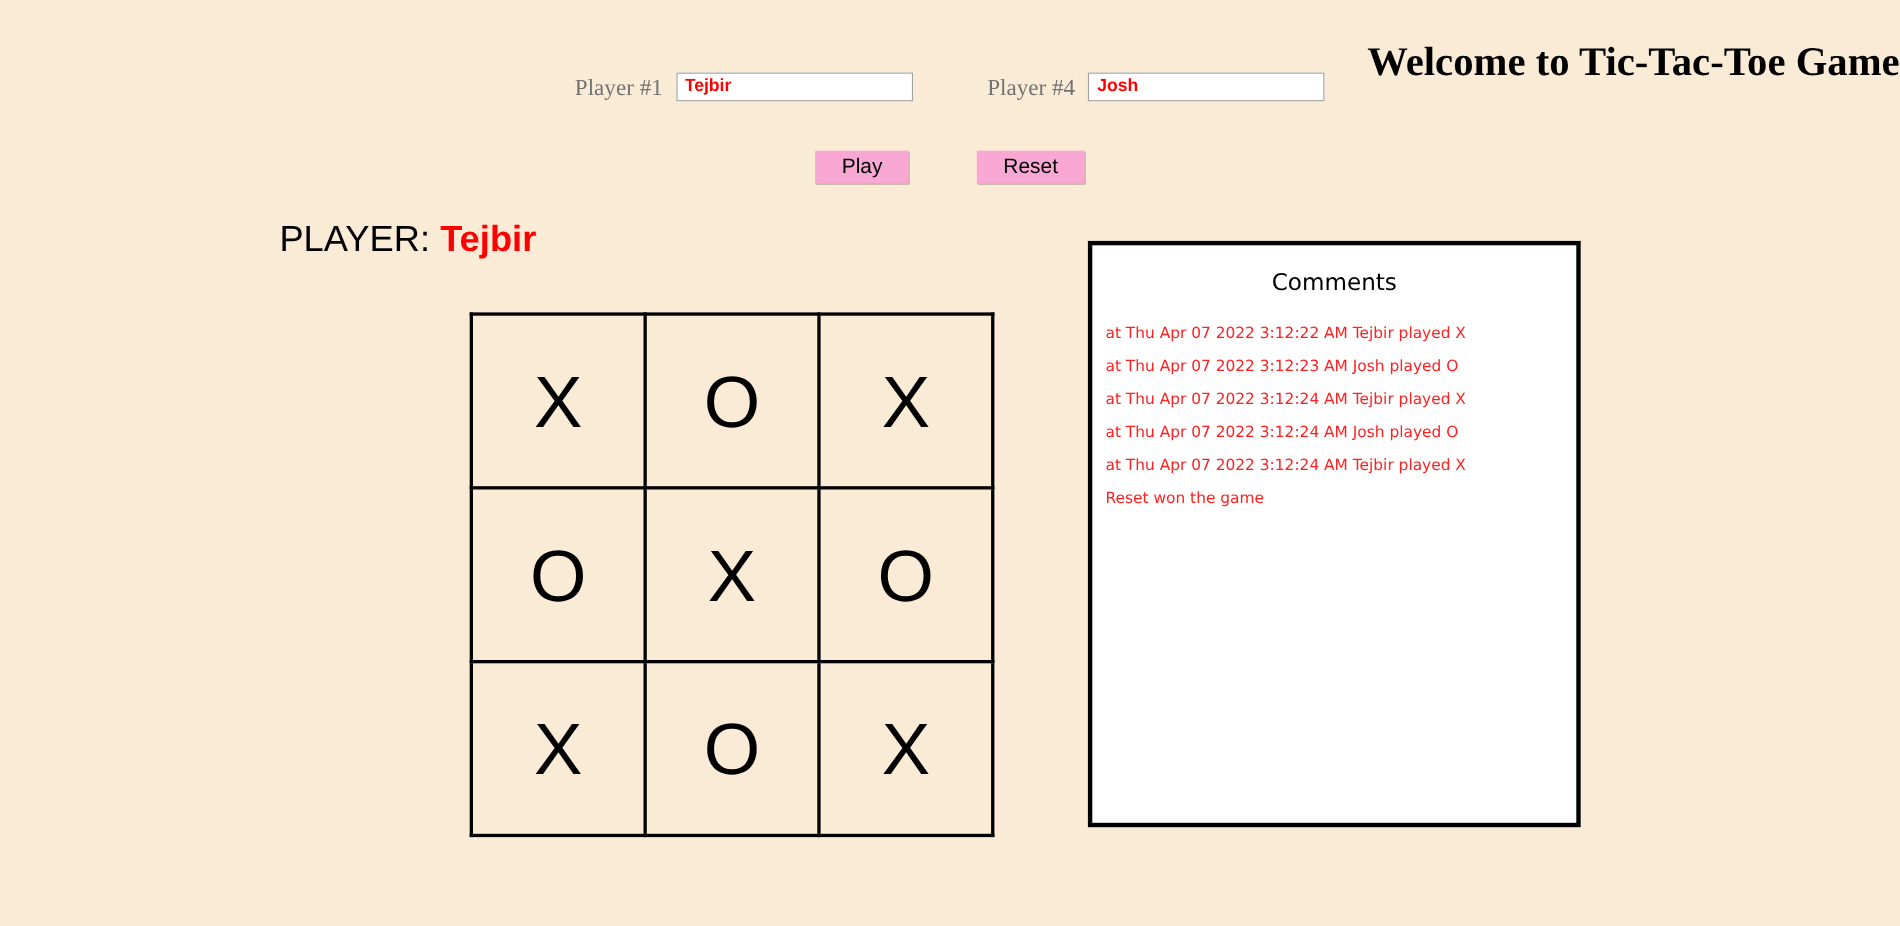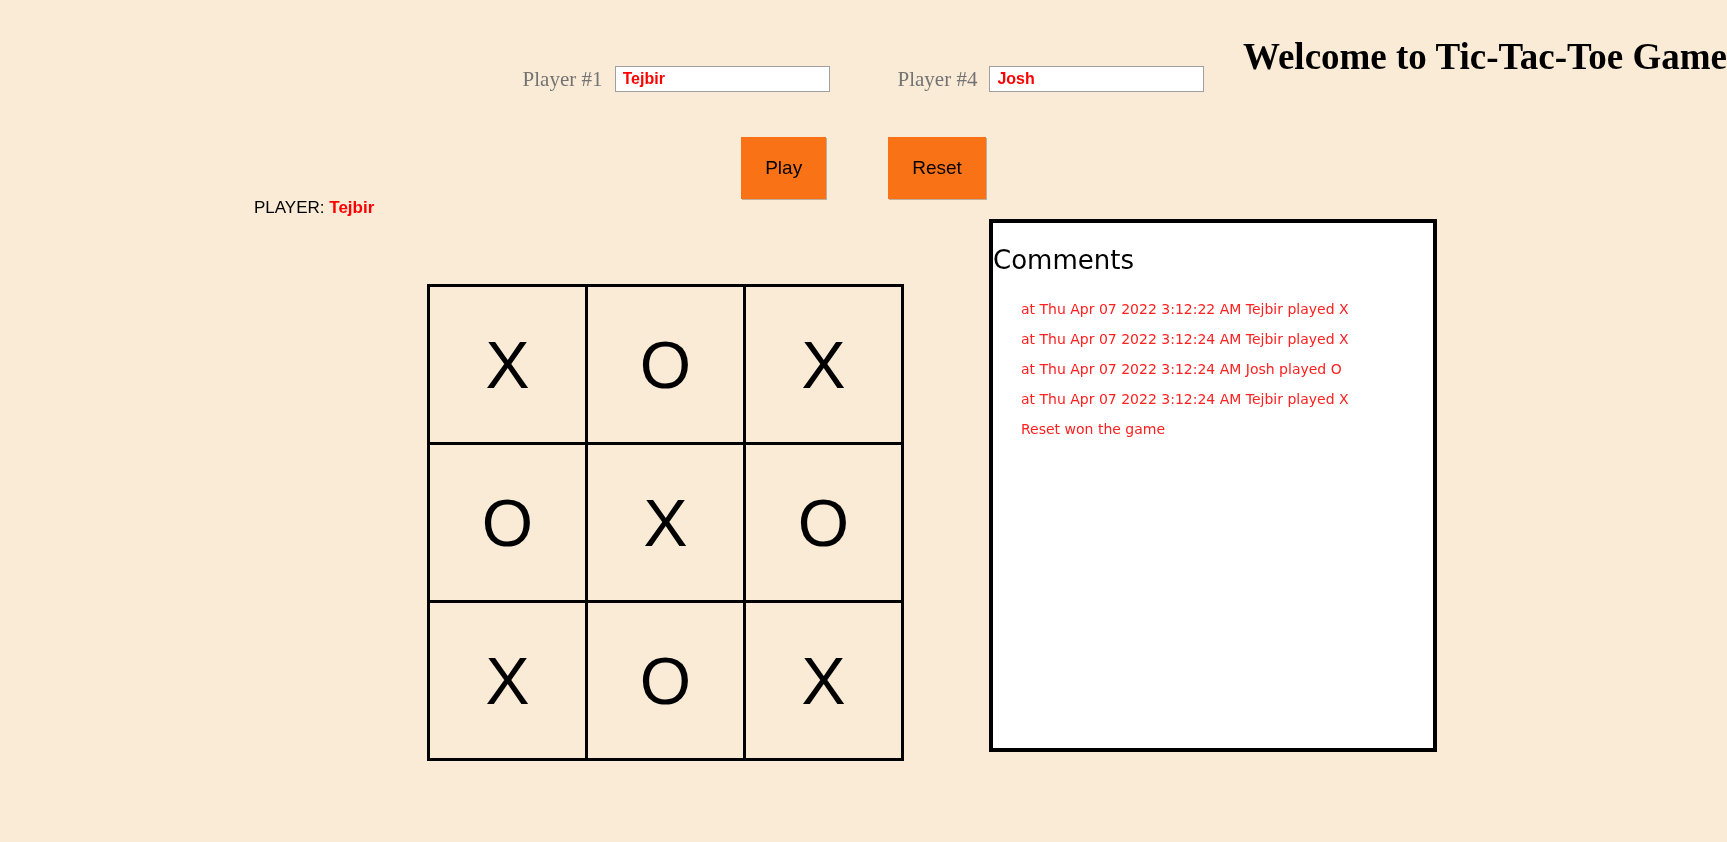--- a/index.html
+++ b/index.html
@@ -67,40 +67,40 @@
   .button-row {
     position: absolute;
     top: 137px;
     left: 0;
     width: 100%;
     display: flex;
     justify-content: center;
     align-items: flex-start;
   }
   .game-button {
-    background: #f97316;
+    background: #f9a8d4;
     border: none;
     color: #000000;
     font-family: "Liberation Sans", sans-serif;
     font-size: 19px;
-    padding: 20px 24px;
+    padding: 4px 24px;
     cursor: pointer;
     box-shadow: 1px 1px 0 rgba(120,100,80,0.45);
   }
   .button-gap {
     width: 62px;
   }
 
   
   .current-player {
     position: absolute;
     top: 198px;
     left: 254px;
     font-family: "Liberation Sans", sans-serif;
-    font-size: 17px;
+    font-size: 33px;
     color: #000000;
     white-space: nowrap;
   }
   .current-player .name {
     color: #ff0000;
     font-weight: bold;
   }
 
   
   .board {
@@ -130,29 +130,29 @@
     top: 219px;
     left: 989px;
     width: 448px;
     height: 533px;
     box-sizing: border-box;
     border: 4px solid #000000;
     background: #ffffff;
     overflow: hidden;
   }
   .comments-title {
-    text-align: left;
+    text-align: center;
     margin-top: 22px;
     font-family: "DejaVu Sans", sans-serif;
-    font-size: 26px;
+    font-size: 21px;
     color: #000000;
   }
   .comments-list {
     margin-top: 26px;
-    padding-left: 28px;
+    padding-left: 12px;
   }
   .comment-item {
     font-family: "DejaVu Sans", sans-serif;
     font-size: 14px;
     color: #ff2020;
     margin-bottom: 14px;
     white-space: nowrap;
   }
 </style>
 </head>
@@ -196,18 +196,19 @@
       <td>O</td>
       <td>X</td>
     </tr>
   </tbody>
 </table>
 
 <div class="comments-panel">
   <div class="comments-title">Comments</div>
   <div class="comments-list">
       <div class="comment-item">at Thu Apr 07 2022 3:12:22 AM Tejbir played X</div>
+      <div class="comment-item">at Thu Apr 07 2022 3:12:23 AM Josh played O</div>
       <div class="comment-item">at Thu Apr 07 2022 3:12:24 AM Tejbir played X</div>
       <div class="comment-item">at Thu Apr 07 2022 3:12:24 AM Josh played O</div>
       <div class="comment-item">at Thu Apr 07 2022 3:12:24 AM Tejbir played X</div>
       <div class="comment-item">Reset won the game</div>
     </div>
 </div>
 
 </body></html>

